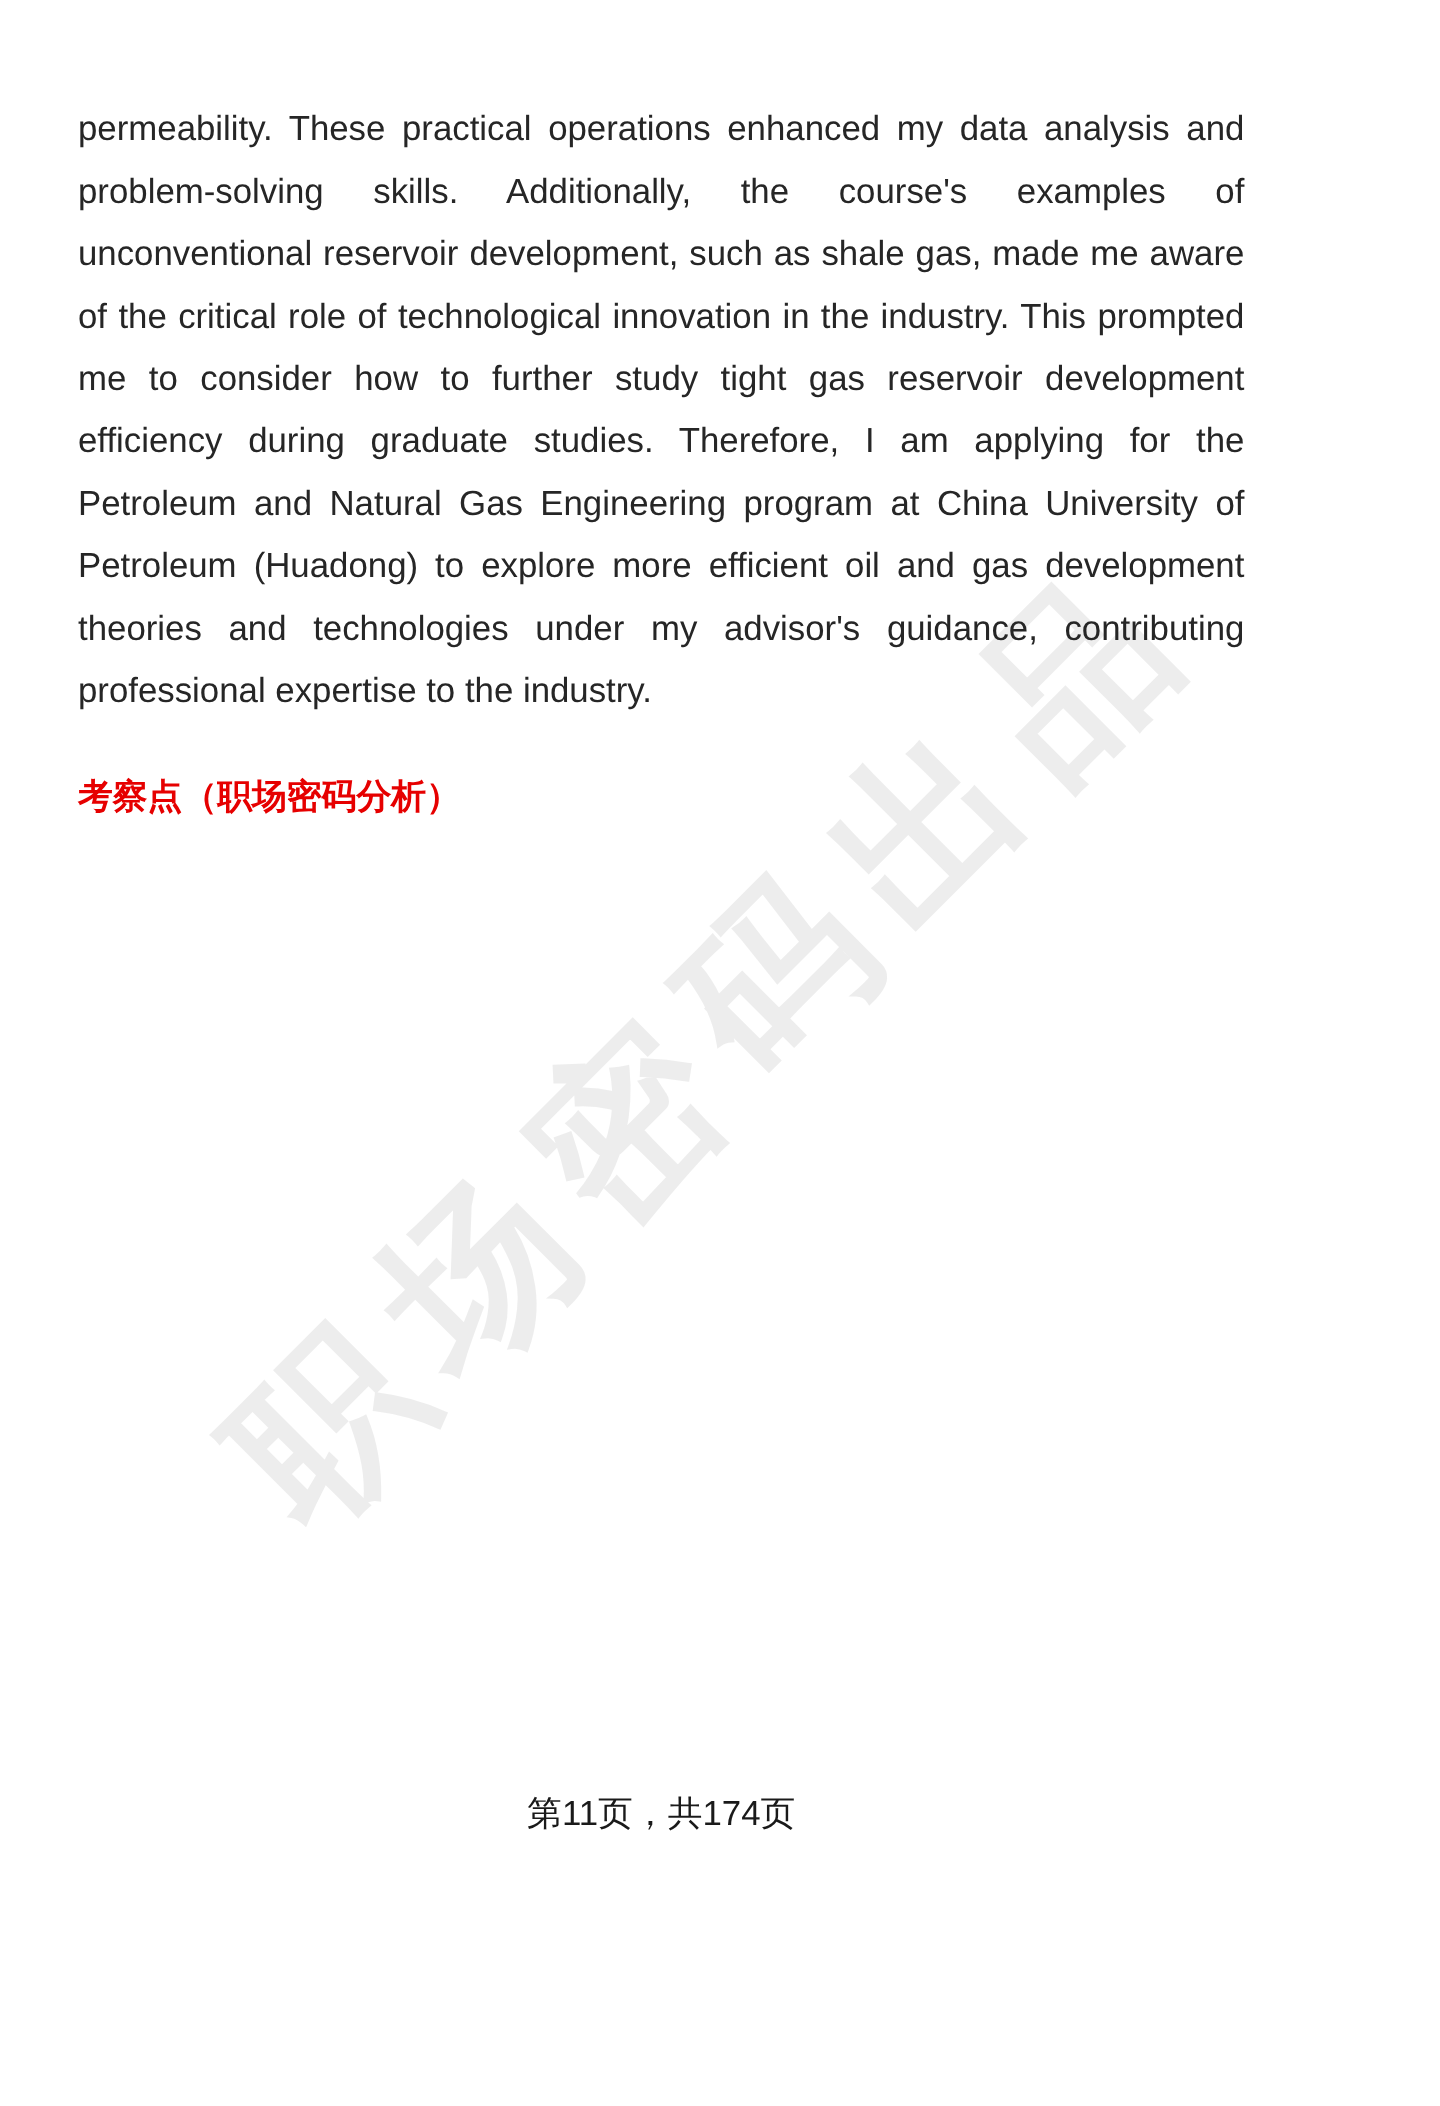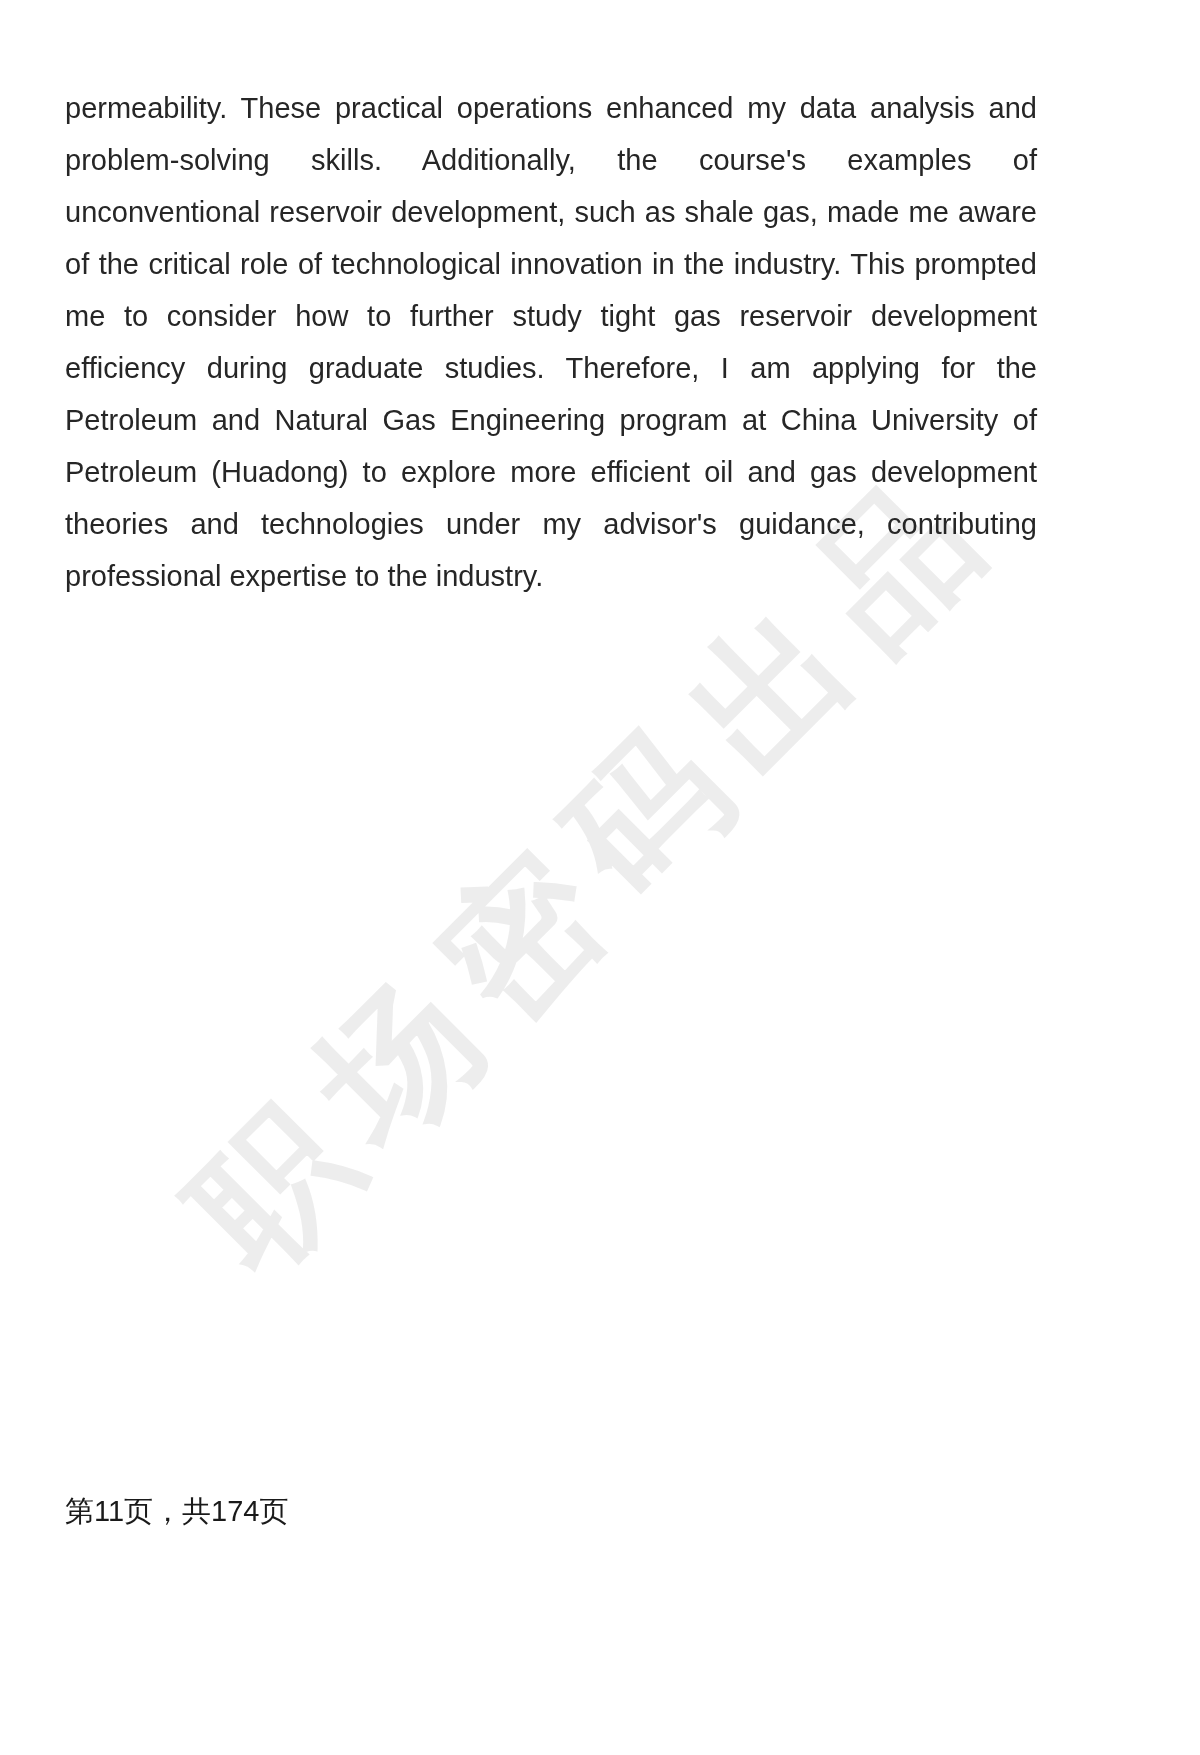--- a/index.html
+++ b/index.html
@@ -74,38 +74,39 @@
   ol.key-points li {
     padding-left: 6px;
     margin-bottom: 8px;
     text-align: justify;
   }
   .footer {
     position: absolute;
     top: 1492px;
     left: 65px;
     width: 972px;
-    text-align: left;
+    text-align: center;
     font-size: 29px;
     color: #1a1a1a;
     z-index: 1;
   }
 </style>
 </head>
 <body>
 
 <div class="page">
 
   <div class="watermark">职场密码出品</div>
 
   <div class="content">
 
     <p class="en">permeability. These practical operations enhanced my data analysis and problem-solving skills. Additionally, the course's examples of unconventional reservoir development, such as shale gas, made me aware of the critical role of technological innovation in the industry. This prompted me to consider how to further study tight gas reservoir development efficiency during graduate studies. Therefore, I am applying for the Petroleum and Natural Gas Engineering program at China University of Petroleum (Huadong) to explore more efficient oil and gas development theories and technologies under my advisor's guidance, contributing professional expertise to the industry.</p>
 
 
 
+    <h3 class="analysis">考察点（职场密码分析）</h3>
 
 
   </div>
 
   <div class="footer">第11页，共174页</div>
 
 </div>
 
 </body></html>

